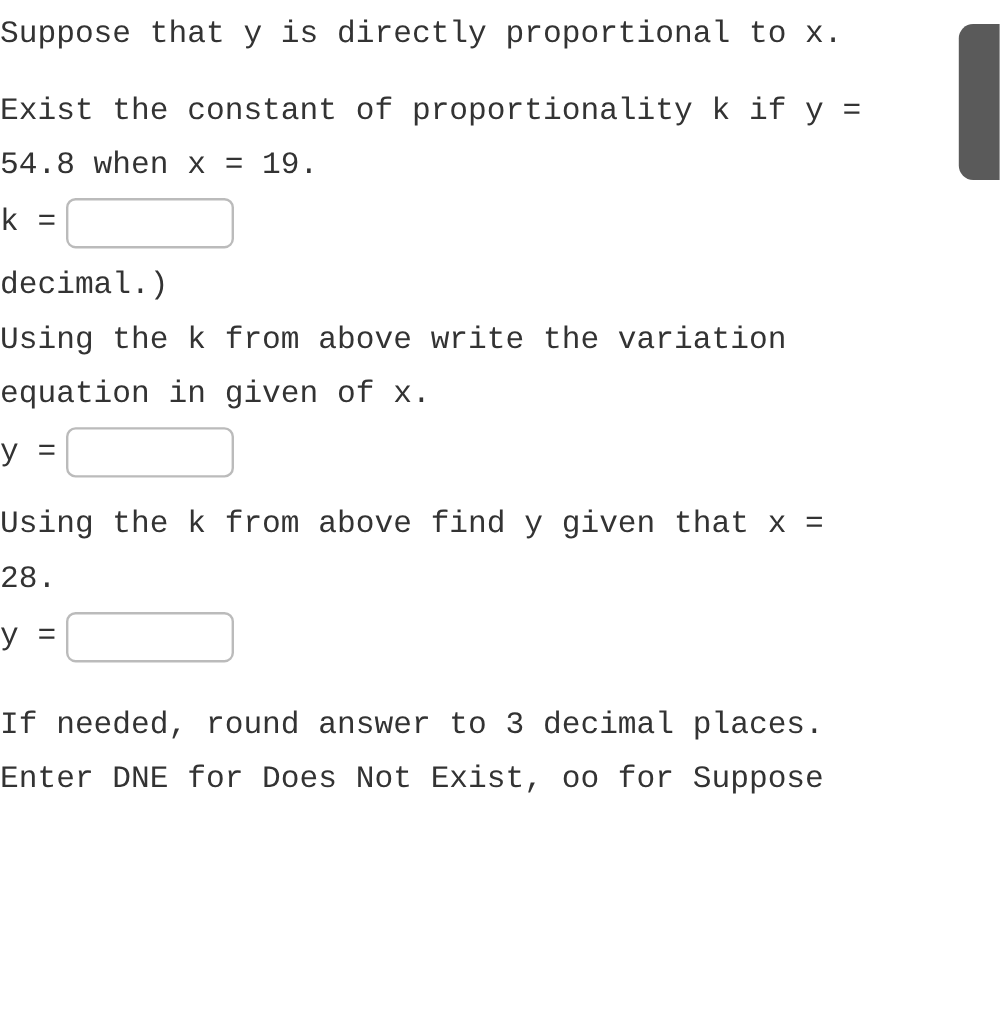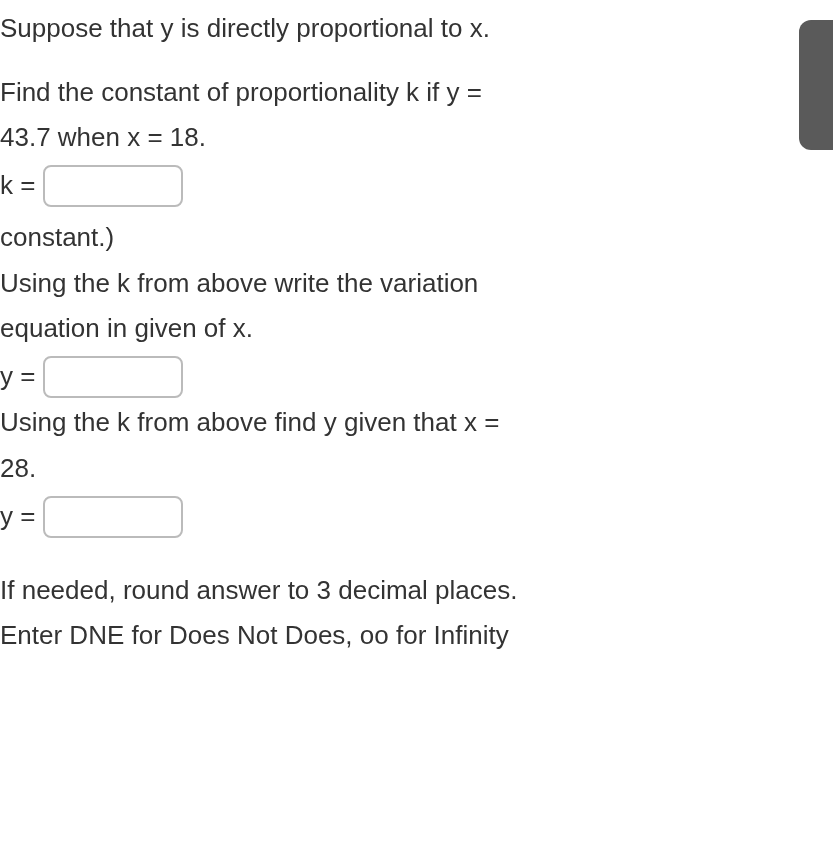--- a/index.html
+++ b/index.html
@@ -1,18 +1,19 @@
 <!DOCTYPE html>
 <html><head>
   <meta charset="utf-8">
   <style>
     * {
       margin: 0;
       padding: 0;
       box-sizing: border-box;
+      font-family: Liberation Mono, monospace;
     }
     body {
       font-family: 'Comic Sans MS', 'Segoe UI', sans-serif;
       font-size: 26px;
       color: #333;
       background: #fff;
       width: 833px;
       height: 846px;
       padding: 10px 0 0 0;
       line-height: 1.45;
@@ -50,42 +51,42 @@
   </style>
 </head>
 <body>
 
 <div class="side-tab"></div>
 
 <p class="text-block">Suppose that y is directly proportional to x.</p>
 
 <div style="height:18px"></div>
 
-<p class="text-block">Find the constant of proportionality k if y =</p>
-<p class="text-block">43.7 when x = 18.</p>
+<p class="text-block">Exist the constant of proportionality k if y =</p>
+<p class="text-block">54.8 when x = 19.</p>
 
 <div class="answer-line">
   <span>k =</span>
   <input type="text" class="answer-input" style="">
 </div>
 
-<p class="text-block" style="margin-top:12px">constant.)</p>
+<p class="text-block" style="margin-top:12px">decimal.)</p>
 
 <p class="text-block">Using the k from above write the variation</p>
 <p class="text-block">equation in given of x.</p>
 
 <div class="answer-line">
   <span>y =</span>
   <input type="text" class="answer-input" style="">
 </div>
 
-<p class="text-block" style="margin-top:6px">Using the k from above find y given that x =</p>
+<p class="text-block" style="margin-top:20px">Using the k from above find y given that x =</p>
 <p class="text-block">28.</p>
 
 <div class="answer-line">
   <span>y =</span>
   <input type="text" class="answer-input" style="">
 </div>
 
 <div style="height:28px"></div>
 
 <p class="text-block">If needed, round answer to 3 decimal places.</p>
-<p class="text-block">Enter DNE for Does Not Does, oo for Infinity</p>
+<p class="text-block">Enter DNE for Does Not Exist, oo for Suppose</p>
 
 </body></html>

